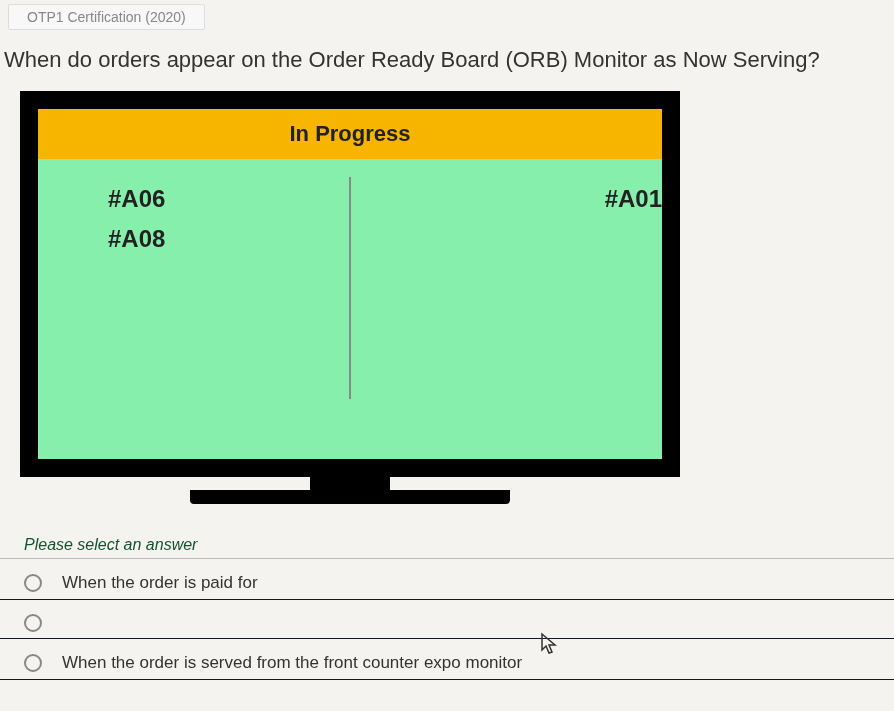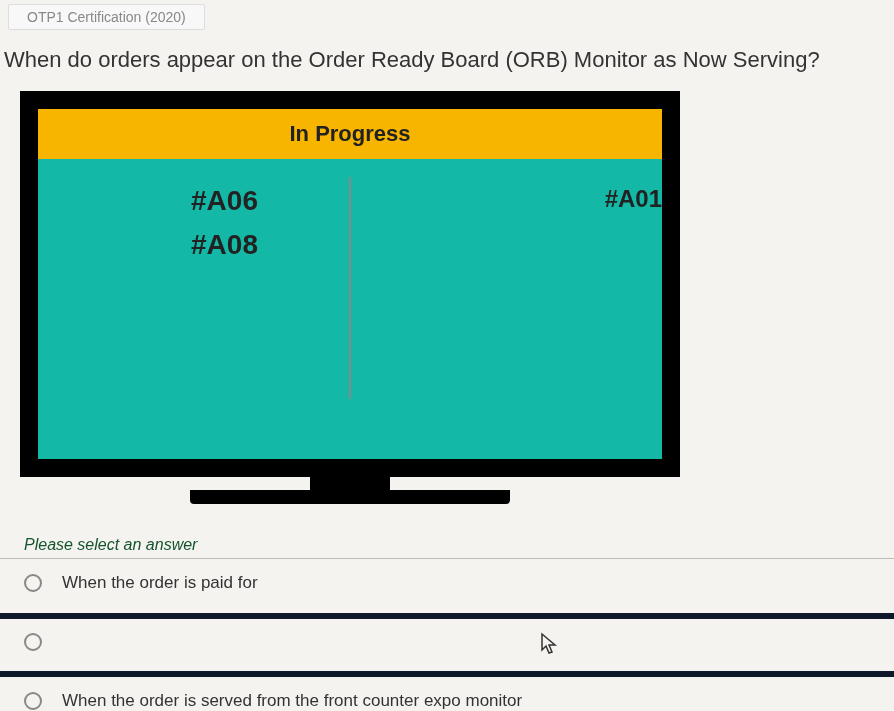--- a/index.html
+++ b/index.html
@@ -33,21 +33,21 @@
       margin-left: 20px;
       margin-bottom: 24px;
     }
     .monitor-bezel {
       background: #000;
       padding: 18px;
       width: 660px;
       position: relative;
     }
     .monitor-screen {
-      background: #14b8a6;
+      background: #86efac;
       height: 350px;
       display: flex;
       flex-direction: column;
     }
     .header-row {
       display: flex;
       background: #f7b500;
       height: 50px;
     }
     .header-cell {
@@ -67,25 +67,25 @@
     .body-col {
       flex: 1;
       padding: 20px 0 0 0;
     }
     .divider {
       width: 2px;
       background: #888;
       margin: 18px 0 60px 0;
     }
     .order-item {
-      font-size: 28px;
+      font-size: 24px;
       font-weight: bold;
       color: #222;
       padding: 6px 8px;
-      text-align: center;
+      text-align: left;
       padding-left: 70px;
     }
     .order-item-serving {
       font-size: 24px;
       font-weight: bold;
       color: #222;
       text-align: right;
       padding-top: 6px;
     }
     .monitor-stand {
@@ -115,22 +115,22 @@
     .instruction {
       font-style: italic;
       color: #14532d;
       font-size: 16px;
       padding: 8px 0 4px 24px;
       border-bottom: 1px solid #bbb;
     }
     .answer-row {
       display: flex;
       align-items: center;
-      padding: 14px 0 20px 24px;
-      border-bottom: 6px solid #0f172a;
+      padding: 14px 0 6px 24px;
+      border-bottom: 1px solid #0f172a;
       cursor: pointer;
     }
     .radio {
       width: 18px;
       height: 18px;
       border: 2px solid #888;
       border-radius: 50%;
       margin-right: 20px;
       flex-shrink: 0;
     }

